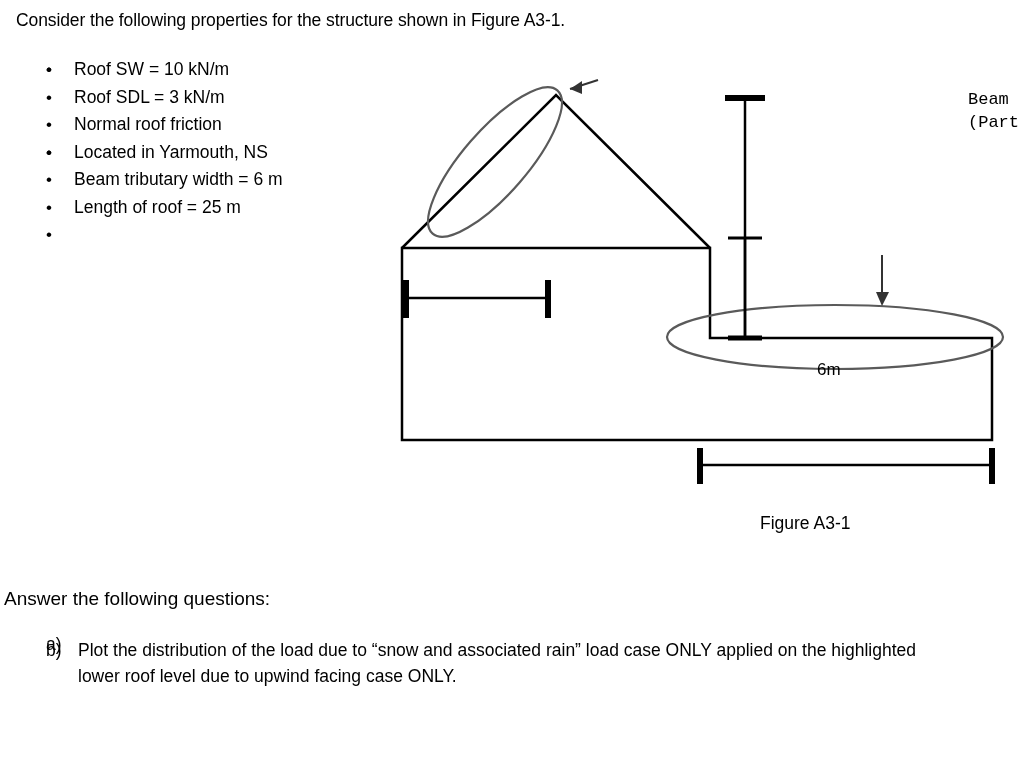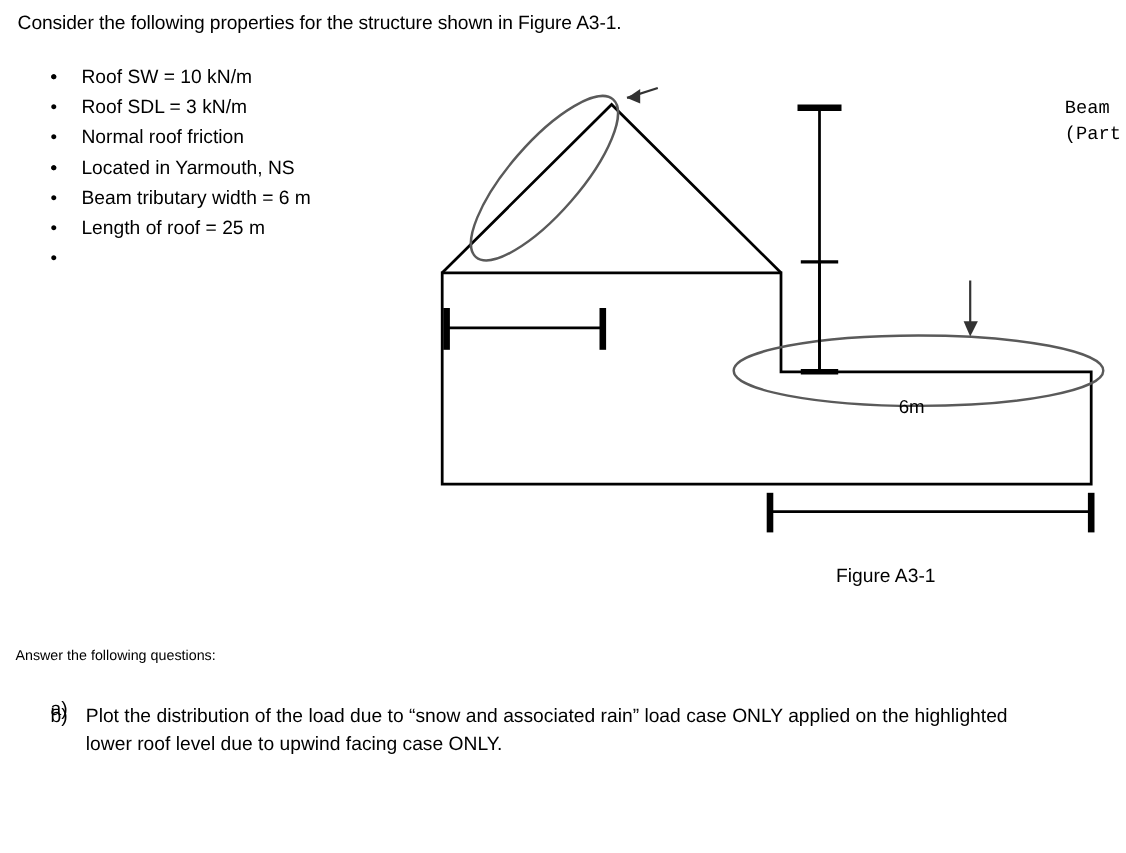--- a/index.html
+++ b/index.html
@@ -65,23 +65,23 @@
     white-space: nowrap;
   }
   .lbl-beam { left: 598px; top: 48px; line-height: 23px; font-family: Liberation Mono, monospace; }
   .lbl-6m-left { left: 447px; top: 320px; }
   .lbl-fig {
     left: 390px; top: 473px;
     font-size: 17.5px;
   }
   .answer-head {
     position: absolute;
-    left: 14px;
+    left: 4px;
     top: 588px;
-    font-size: 13px;
+    font-size: 19px;
   }
   .qlist {
     position: absolute;
     left: 46px;
     top: 632px;
     width: 900px;
     margin: 0;
     padding: 0;
     list-style: none;
   }

